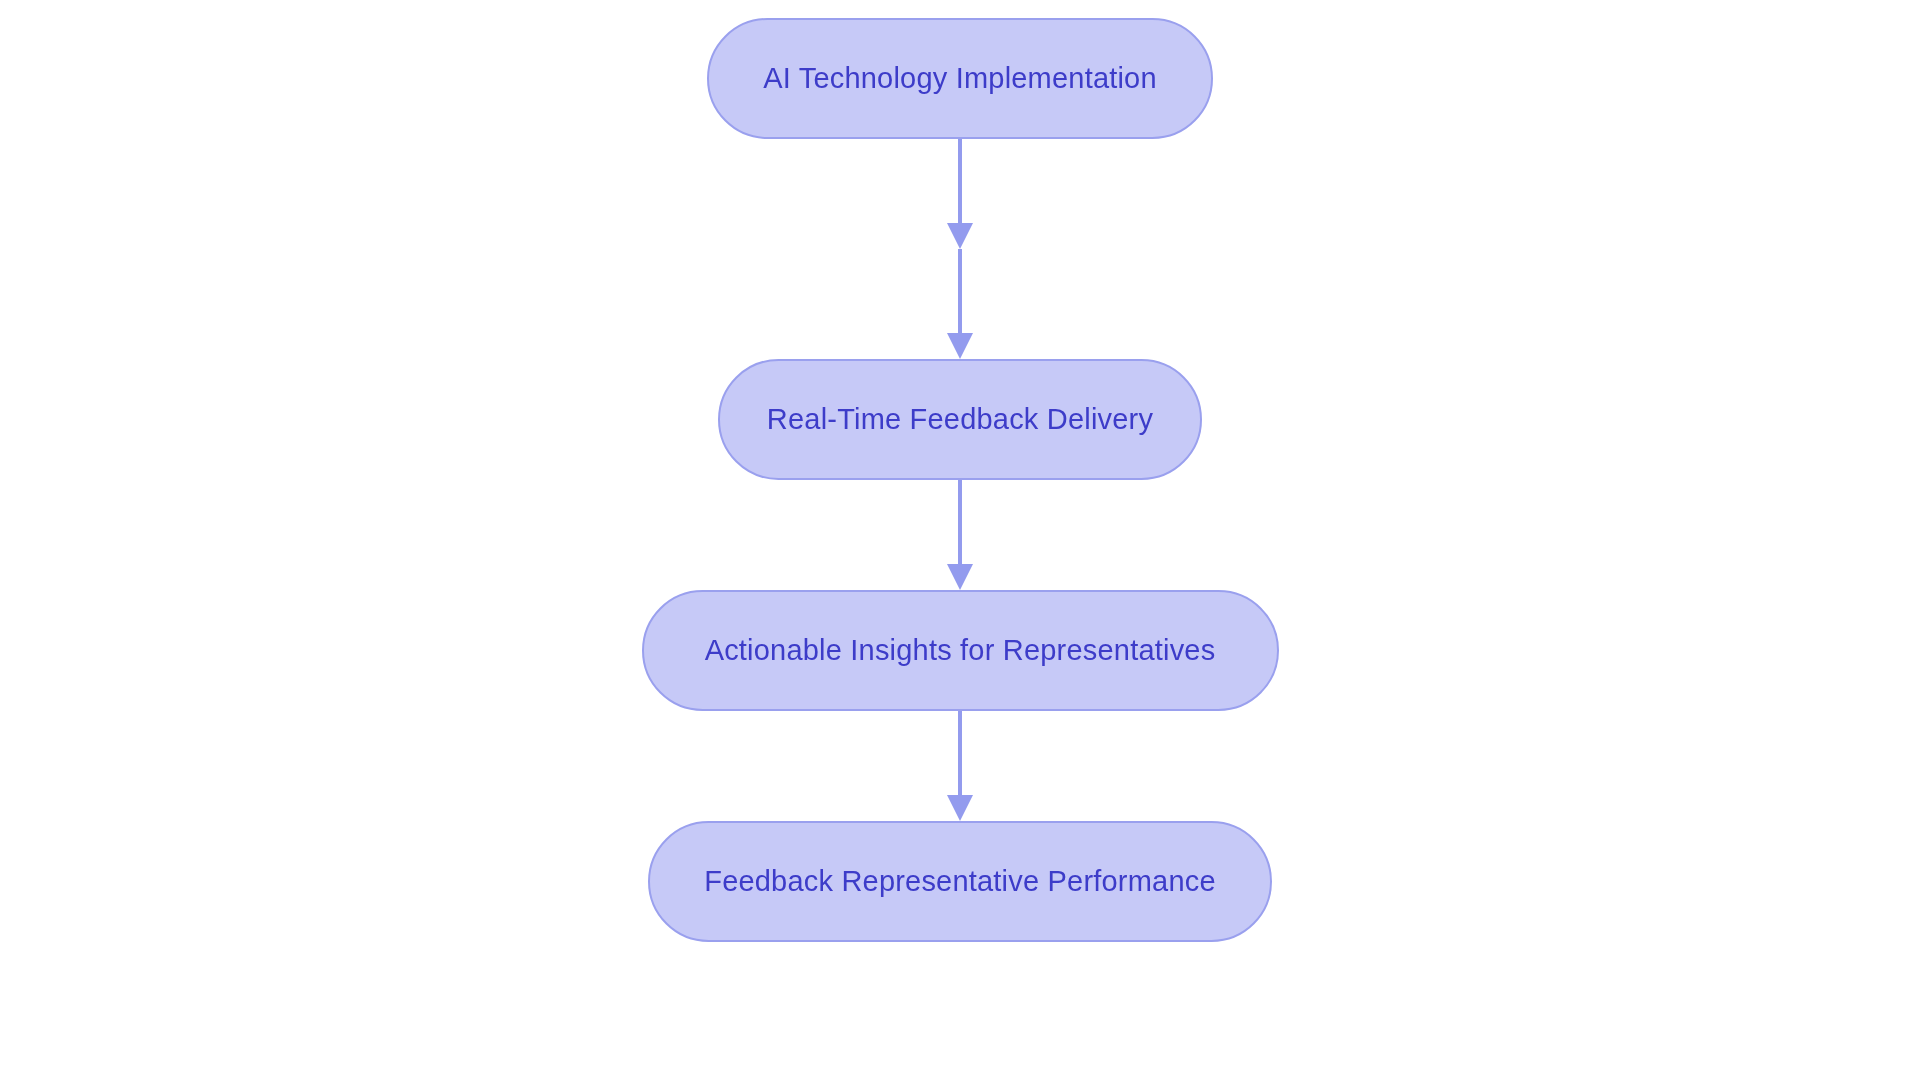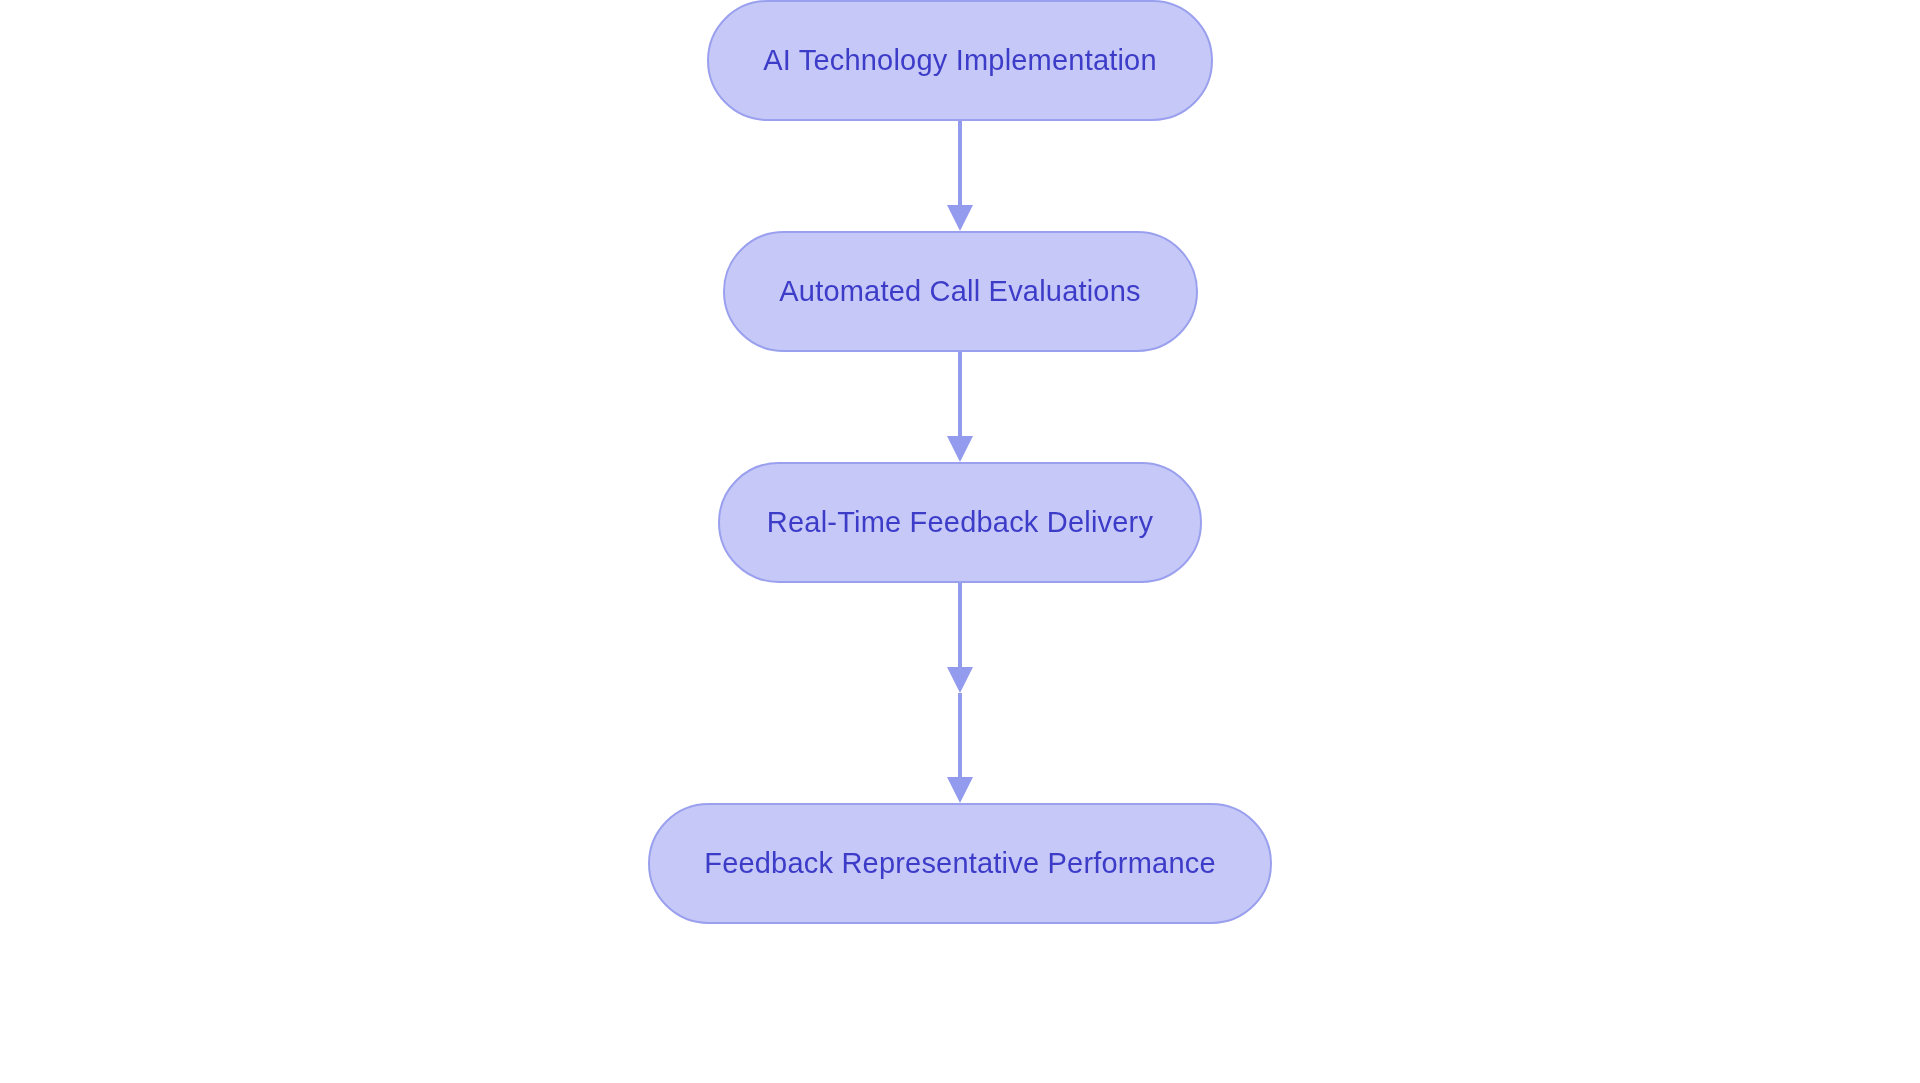--- a/index.html
+++ b/index.html
@@ -6,20 +6,21 @@
     margin: 0;
     padding: 0;
     background: #ffffff;
   }
   .canvas {
     position: relative;
     width: 1920px;
     height: 1083px;
     background: var(--background, #ffffff);
     box-sizing: border-box;
+    padding-top: 18px;
     display: flex;
     flex-direction: column;
     align-items: center;
     font-family: "Liberation Sans", sans-serif;
     overflow: hidden;
   }
   .flow-node {
     height: 121px;
     box-sizing: border-box;
     background: var(--node-fill, #c6c9f7);
@@ -70,38 +71,38 @@
 
   <div class="flow-node n1">
     <span class="node-label">AI Technology Implementation</span>
   </div>
 
   <div class="flow-arrow">
     <div class="arrow-line"></div>
     <div class="arrow-head"></div>
   </div>
 
-  <div class="flow-node n2">
-    <span class="node-label">Automated Call Evaluations</span>
-  </div>
 
   <div class="flow-arrow">
     <div class="arrow-line"></div>
     <div class="arrow-head"></div>
   </div>
 
   <div class="flow-node n3">
     <span class="node-label">Real-Time Feedback Delivery</span>
   </div>
 
   <div class="flow-arrow">
     <div class="arrow-line"></div>
     <div class="arrow-head"></div>
   </div>
 
+  <div class="flow-node n4">
+    <span class="node-label">Actionable Insights for Representatives</span>
+  </div>
 
   <div class="flow-arrow">
     <div class="arrow-line"></div>
     <div class="arrow-head"></div>
   </div>
 
   <div class="flow-node n5">
     <span class="node-label">Feedback Representative Performance</span>
   </div>
 

